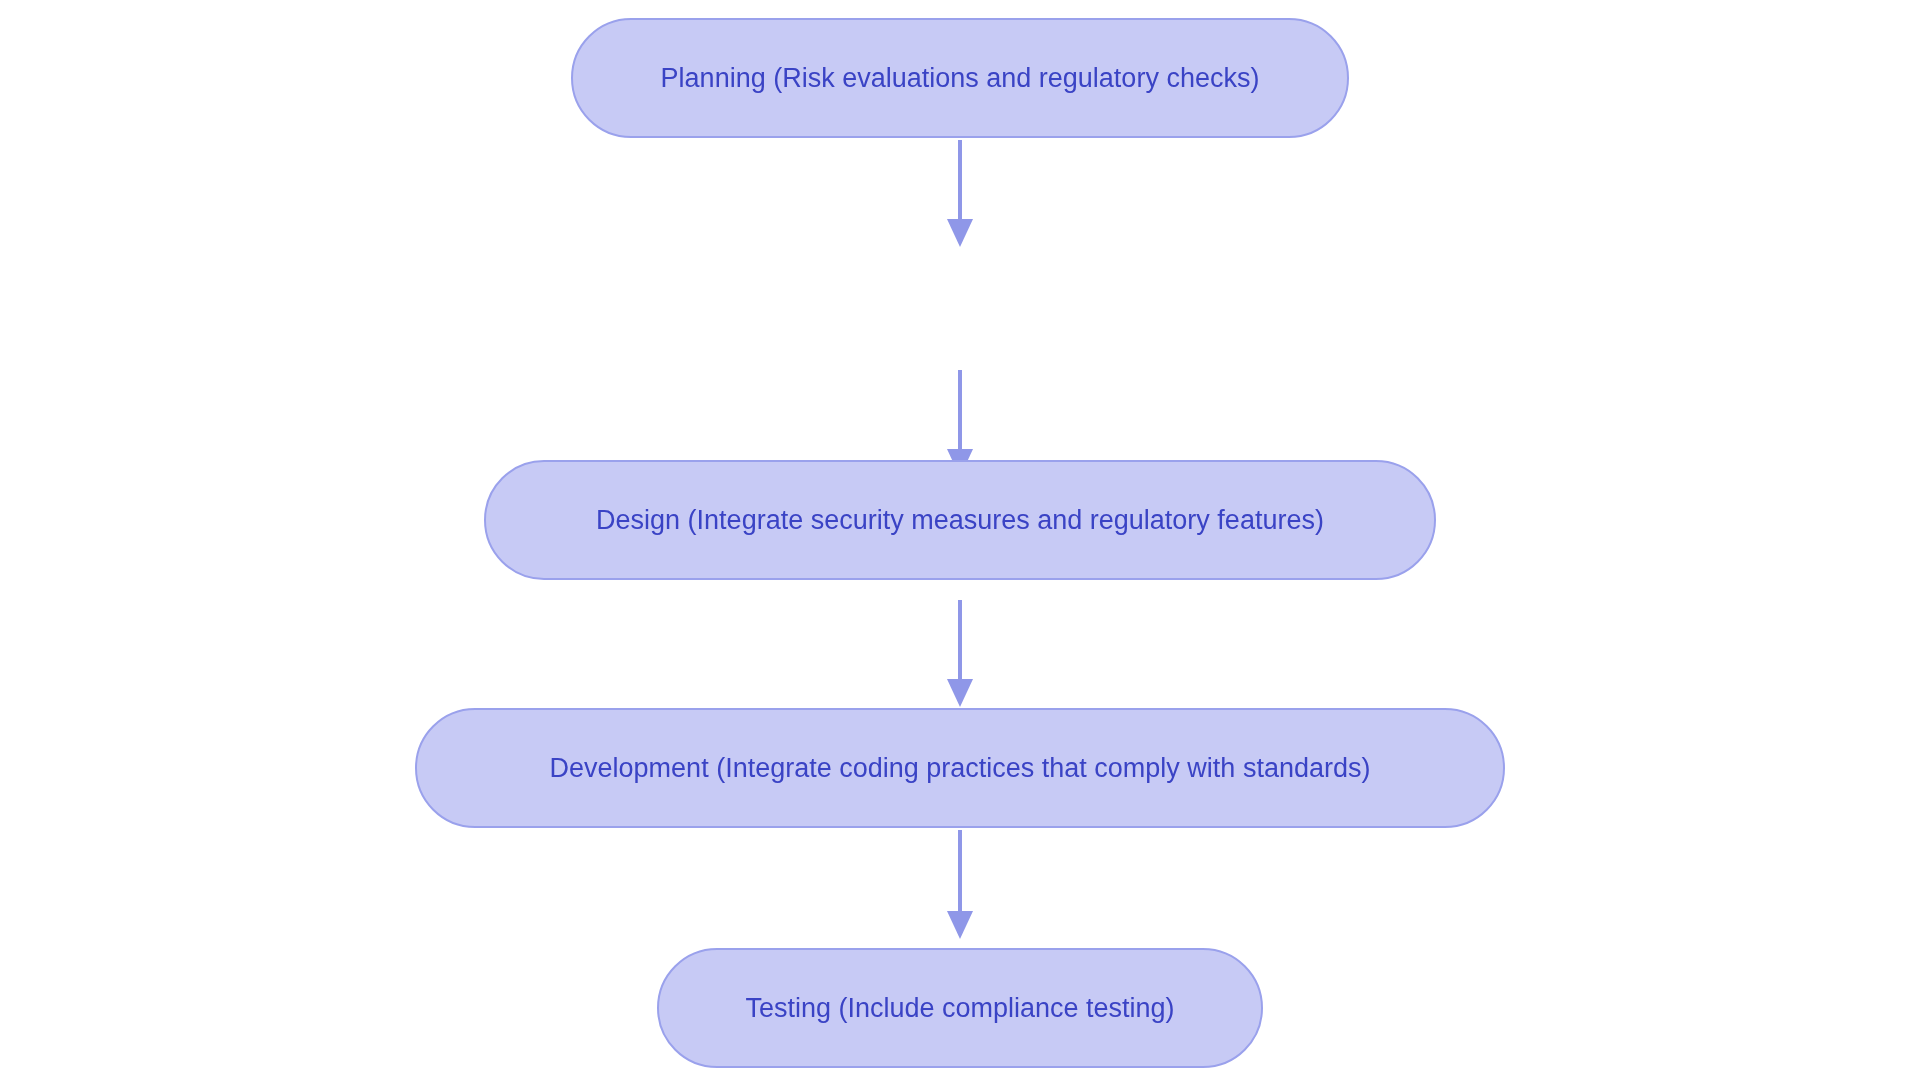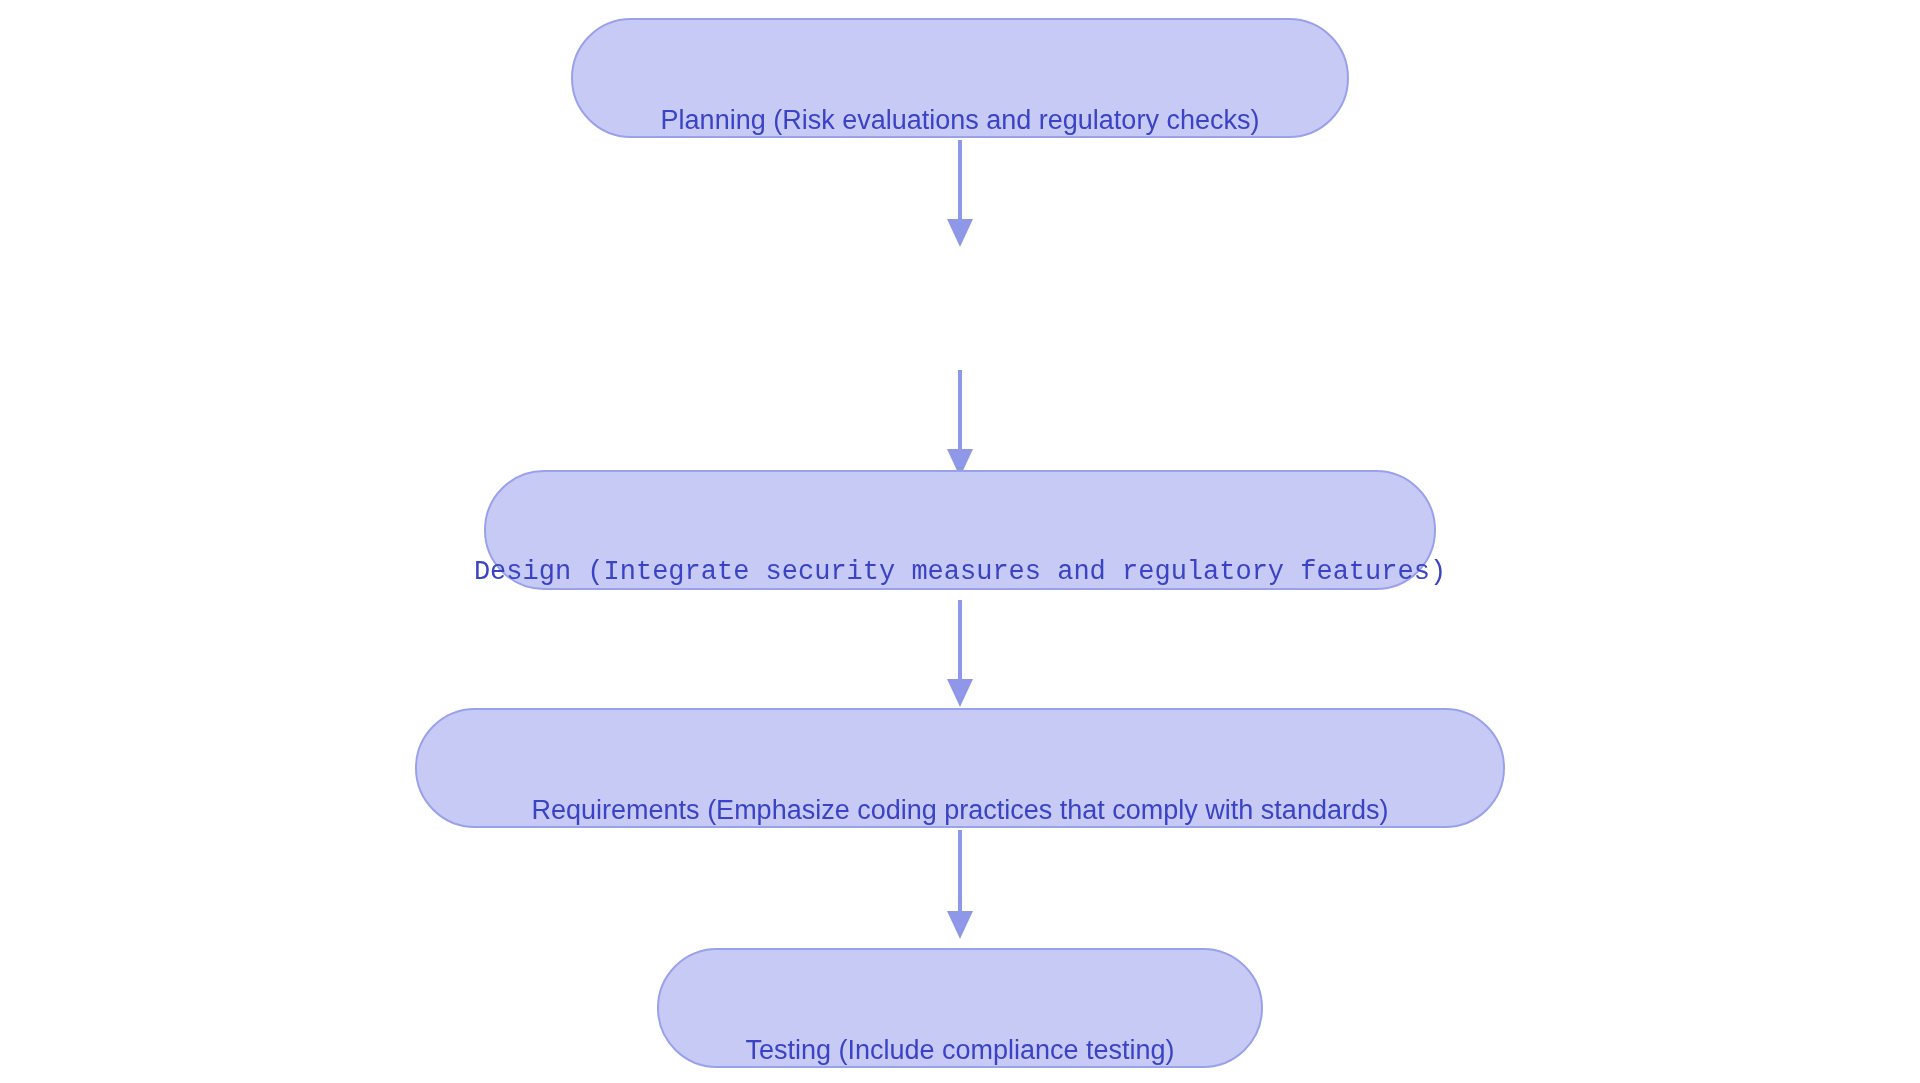--- a/index.html
+++ b/index.html
@@ -18,33 +18,33 @@
   .node {
     position: absolute;
     left: 50%;
     transform: translateX(-50%);
     height: 120px;
     border-radius: 60px;
     background: var(--node-fill, #c7caf5);
     border: 2px solid var(--node-border, #9aa1ec);
     box-sizing: border-box;
     display: flex;
-    align-items: flex-end;
+    align-items: center;
     justify-content: center;
   }
   .node-label {
     color: var(--node-text, #3a43c5);
     font-size: 27px;
     line-height: 1.2;
     white-space: nowrap;
     text-align: center;
   }
   .n1 { top: 18px;  width: 778px;  }
   .n2 { top: 248px; width: 922px;  }
-  .n3 { top: 470px; width: 952px; font-family: Liberation Mono, monospace;  }
+  .n3 { top: 460px; width: 952px;  }
   .n4 { top: 708px; width: 1090px; }
   .n5 { top: 948px; width: 606px;  }
 
   .arrow {
     position: absolute;
     left: 50%;
     transform: translateX(-50%);
     width: 26px;
   }
   .a1 { top: 140px; height: 107px; }
@@ -94,21 +94,21 @@
   <div class="node n3">
     <span class="node-label">Design (Integrate security measures and regulatory features)</span>
   </div>
 
   <div class="arrow a3">
     <div class="shaft"></div>
     <div class="head"></div>
   </div>
 
   <div class="node n4">
-    <span class="node-label">Requirements (Emphasize coding practices that comply with standards)</span>
+    <span class="node-label">Development (Integrate coding practices that comply with standards)</span>
   </div>
 
   <div class="arrow a4">
     <div class="shaft"></div>
     <div class="head"></div>
   </div>
 
   <div class="node n5">
     <span class="node-label">Testing (Include compliance testing)</span>
   </div>

